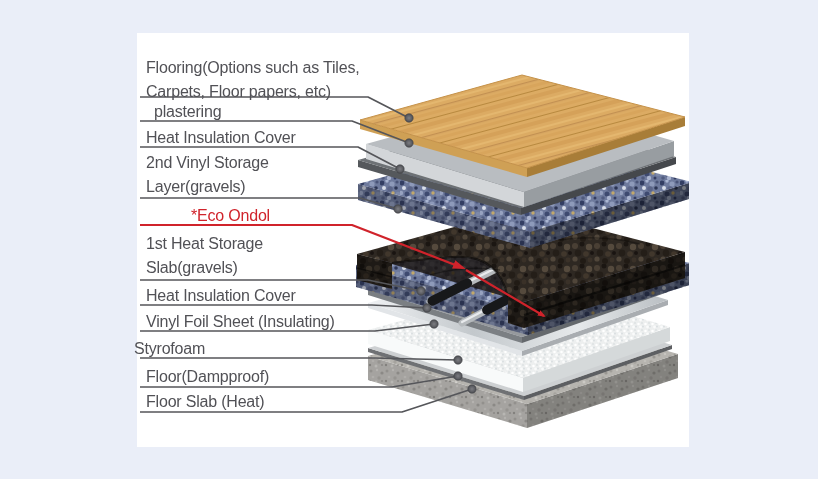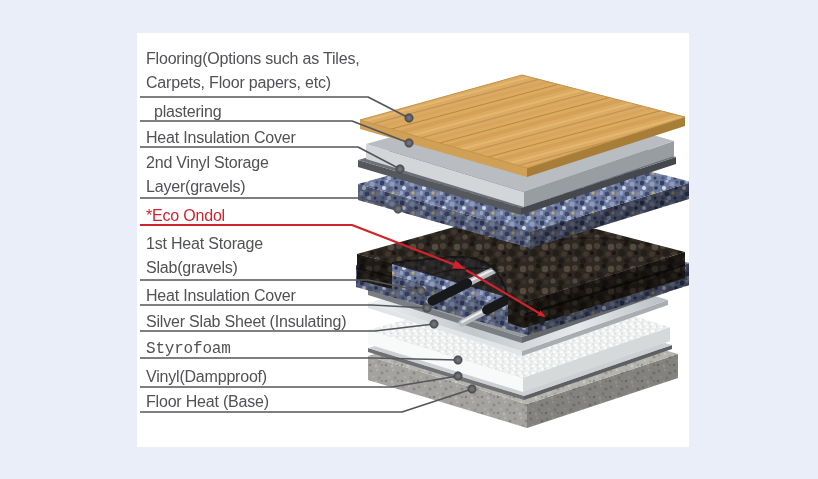--- a/index.html
+++ b/index.html
@@ -2,21 +2,21 @@
 <html><head>
 <meta charset="utf-8">
 <style>
   html,body{margin:0;padding:0;background:#eaeef8;}
   .page{position:relative;width:818px;height:479px;background:#eaeef8;overflow:hidden;
         font-family:"Liberation Sans",sans-serif;}
   .panel{position:absolute;left:137px;top:33px;width:552px;height:414px;background:#ffffff;}
   svg.overlay{position:absolute;left:0;top:0;}
   .label{position:absolute;white-space:pre;font-size:16px;line-height:24px;
          color:#515156;letter-spacing:-0.2px;}
-  .label.em{color:#d0232b;}
+  .label.em{color:#d0232b;margin-left:45px;}
 </style>
 </head>
 <body>
 
 <div class="page">
   <div class="panel"></div>
   <svg class="overlay" id="diagram-svg" width="818" height="479" viewBox="0 0 818 479">
 <defs>
   <clipPath id="panelClip">
           <rect x="137" y="33" width="552" height="414"></rect>
@@ -216,28 +216,28 @@
             <path d="M140,387 H392 L458,376" fill="none" stroke="#55565a" stroke-width="1.7" stroke-linejoin="round"></path>
             <circle cx="458" cy="376" r="4.2" fill="url(#gradDot)" stroke="#3e3f43" stroke-width="0.6"></circle>
           </g>
         <g>
             <path d="M140,412 H402 L472,389" fill="none" stroke="#55565a" stroke-width="1.7" stroke-linejoin="round"></path>
             <circle cx="472" cy="389" r="4.2" fill="url(#gradDot)" stroke="#3e3f43" stroke-width="0.6"></circle>
           </g>
       </g>
     </svg>
   <div id="labels">
-      <div class="label" style="left: 146px; top: 47px;">Flooring(Options such as Tiles,
+      <div class="label" style="left: 146px; top: 56px;">Flooring(Options such as Tiles,
 Carpets, Floor papers, etc)</div>
       <div class="label" style="left: 154px; top: 100px;">plastering</div>
       <div class="label" style="left: 146px; top: 126px;">Heat Insulation Cover</div>
       <div class="label" style="left: 146px; top: 151px;">2nd Vinyl Storage
 Layer(gravels)</div>
       <div class="label em" style="left: 146px; top: 204px;">*Eco Ondol</div>
       <div class="label" style="left: 146px; top: 232px;">1st Heat Storage
 Slab(gravels)</div>
       <div class="label" style="left: 146px; top: 284px;">Heat Insulation Cover</div>
-      <div class="label" style="left: 146px; top: 310px;">Silver Slab Sheet (Insulating)</div>
-      <div class="label" style="left: 146px; top: 337px; font-family: Liberation Mono, monospace;">Styrofoam</div>
-      <div class="label" style="left: 146px; top: 365px;">Vinyl(Dampproof)</div>
-      <div class="label" style="left: 146px; top: 390px;">Floor Heat (Base)</div>
+      <div class="label" style="left: 146px; top: 310px;">Vinyl Foil Sheet (Insulating)</div>
+      <div class="label" style="left: 134px; top: 337px;">Styrofoam</div>
+      <div class="label" style="left: 146px; top: 365px;">Floor(Dampproof)</div>
+      <div class="label" style="left: 146px; top: 390px;">Floor Slab (Heat)</div>
     </div>
 </div>
 
 </body></html>

